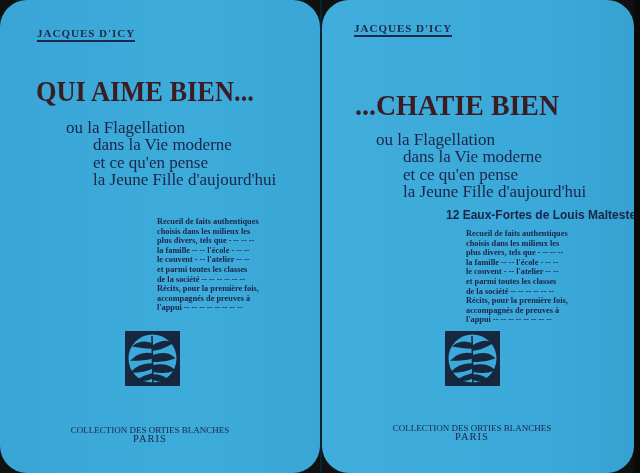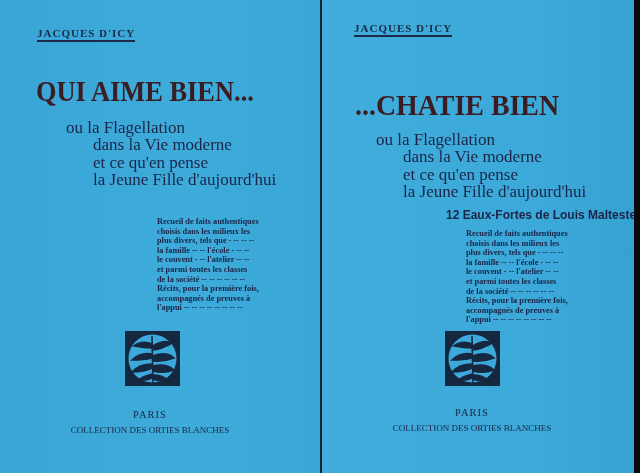--- a/index.html
+++ b/index.html
@@ -1,30 +1,30 @@
 <!DOCTYPE html>
 <html><head>
 <meta charset="utf-8">
 <style>
   html,body{margin:0;padding:0;}
   body{width:640px;height:473px;position:relative;overflow:hidden;background:#111;font-family:"DejaVu Serif",serif;}
-  .cover{position:absolute;top:0;height:473px;background:#3ba9d9;overflow:hidden;}
+  .cover{position:absolute;top:0;height:473px;background:#3ba9d9;overflow:hidden;border-radius:27px;}
   .cover.left{left:0;width:320px;background:linear-gradient(90deg,#38a5d6 0%,#3eacdb 60%,#39a6d6 100%);}
   .cover.right{left:322px;width:312px;background:linear-gradient(90deg,#40addc 0%,#3ba9d9 70%,#35a2d2 100%);}
   .gap{position:absolute;left:320px;top:0;width:2px;height:473px;background:#0b2433;}
   .edge{position:absolute;left:634px;top:0;width:6px;height:473px;background:#0a0a0a;}
   .author{position:absolute;font-family:"Liberation Serif",serif;font-weight:bold;font-size:11px;letter-spacing:1px;color:#1c2a48;border-bottom:2px solid #1c2a48;padding-bottom:1px;}
   .title{position:absolute;font-family:"Liberation Serif",serif;font-weight:bold;color:#3a1c22;white-space:nowrap;transform-origin:left top;}
   .sub{position:absolute;font-family:"Liberation Serif",serif;font-size:17px;line-height:17px;color:#1c2447;white-space:nowrap;}
   .sub div{height:17.3px;}
   .blurb{position:absolute;font-family:"Liberation Serif",serif;font-weight:bold;font-size:8.3px;line-height:9.6px;color:#1c2447;text-align:justify;width:112px;}
   .blurb div{white-space:nowrap;}
   .etch{position:absolute;font-family:Liberation Sans, sans-serif;font-weight:bold;font-size:12px;color:#1c2447;white-space:nowrap;}
   .emblem{position:absolute;width:57px;height:57px;}
-  .city{position:absolute;font-family:"Liberation Serif",serif;font-size:10.5px;letter-spacing:1px;color:#1c2447;text-align:center;}
+  .city{position:absolute;font-family:"Liberation Serif",serif;font-size:10.5px;letter-spacing:1px;color:#1c2447;text-align:center;margin-top:24px;}
   .coll{position:absolute;font-family:"Liberation Serif",serif;font-weight:normal;font-size:9px;color:#1c2447;text-align:center;white-space:nowrap;}
 </style>
 </head>
 <body>
 
 <div class="cover left">
   <div class="author" style="left:37px;top:27px;">JACQUES D'ICY</div>
   <div class="title" style="left:36px;top:74px;font-size:30px;transform:scaleX(0.88);">QUI AIME BIEN...</div>
   <div class="sub" style="left:66px;top:119px;">
     <div>ou la Flagellation</div>

